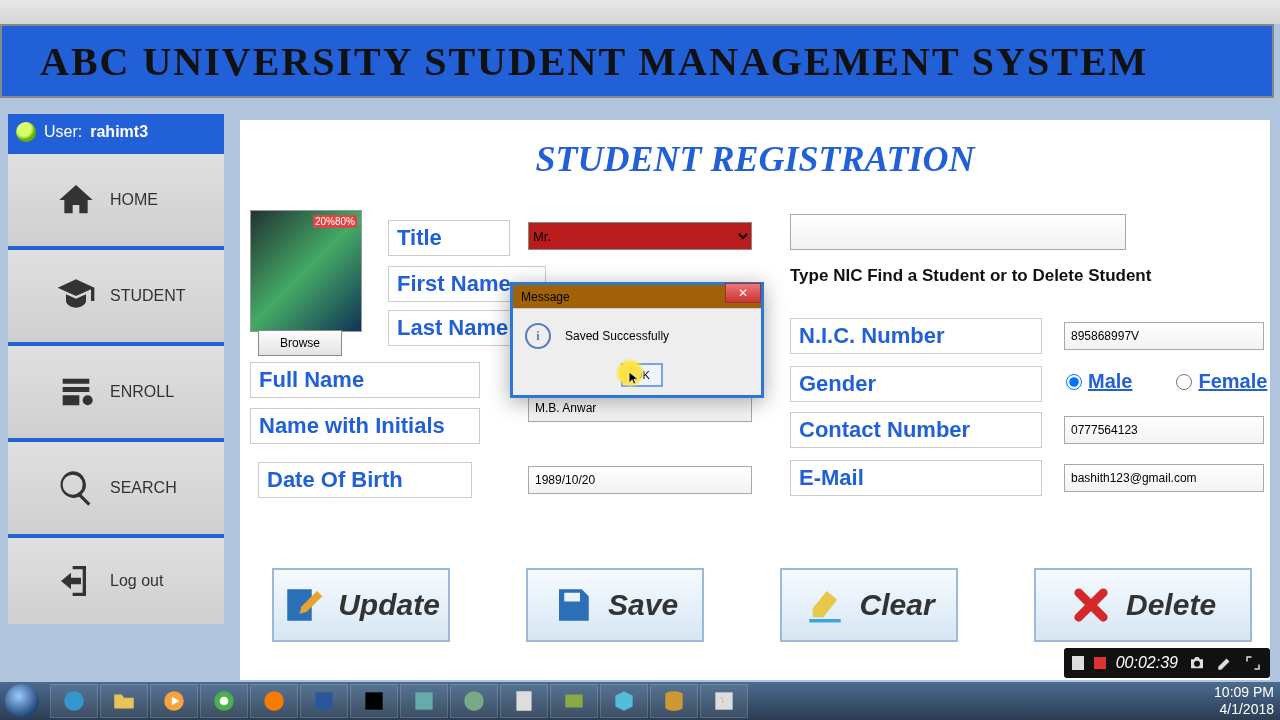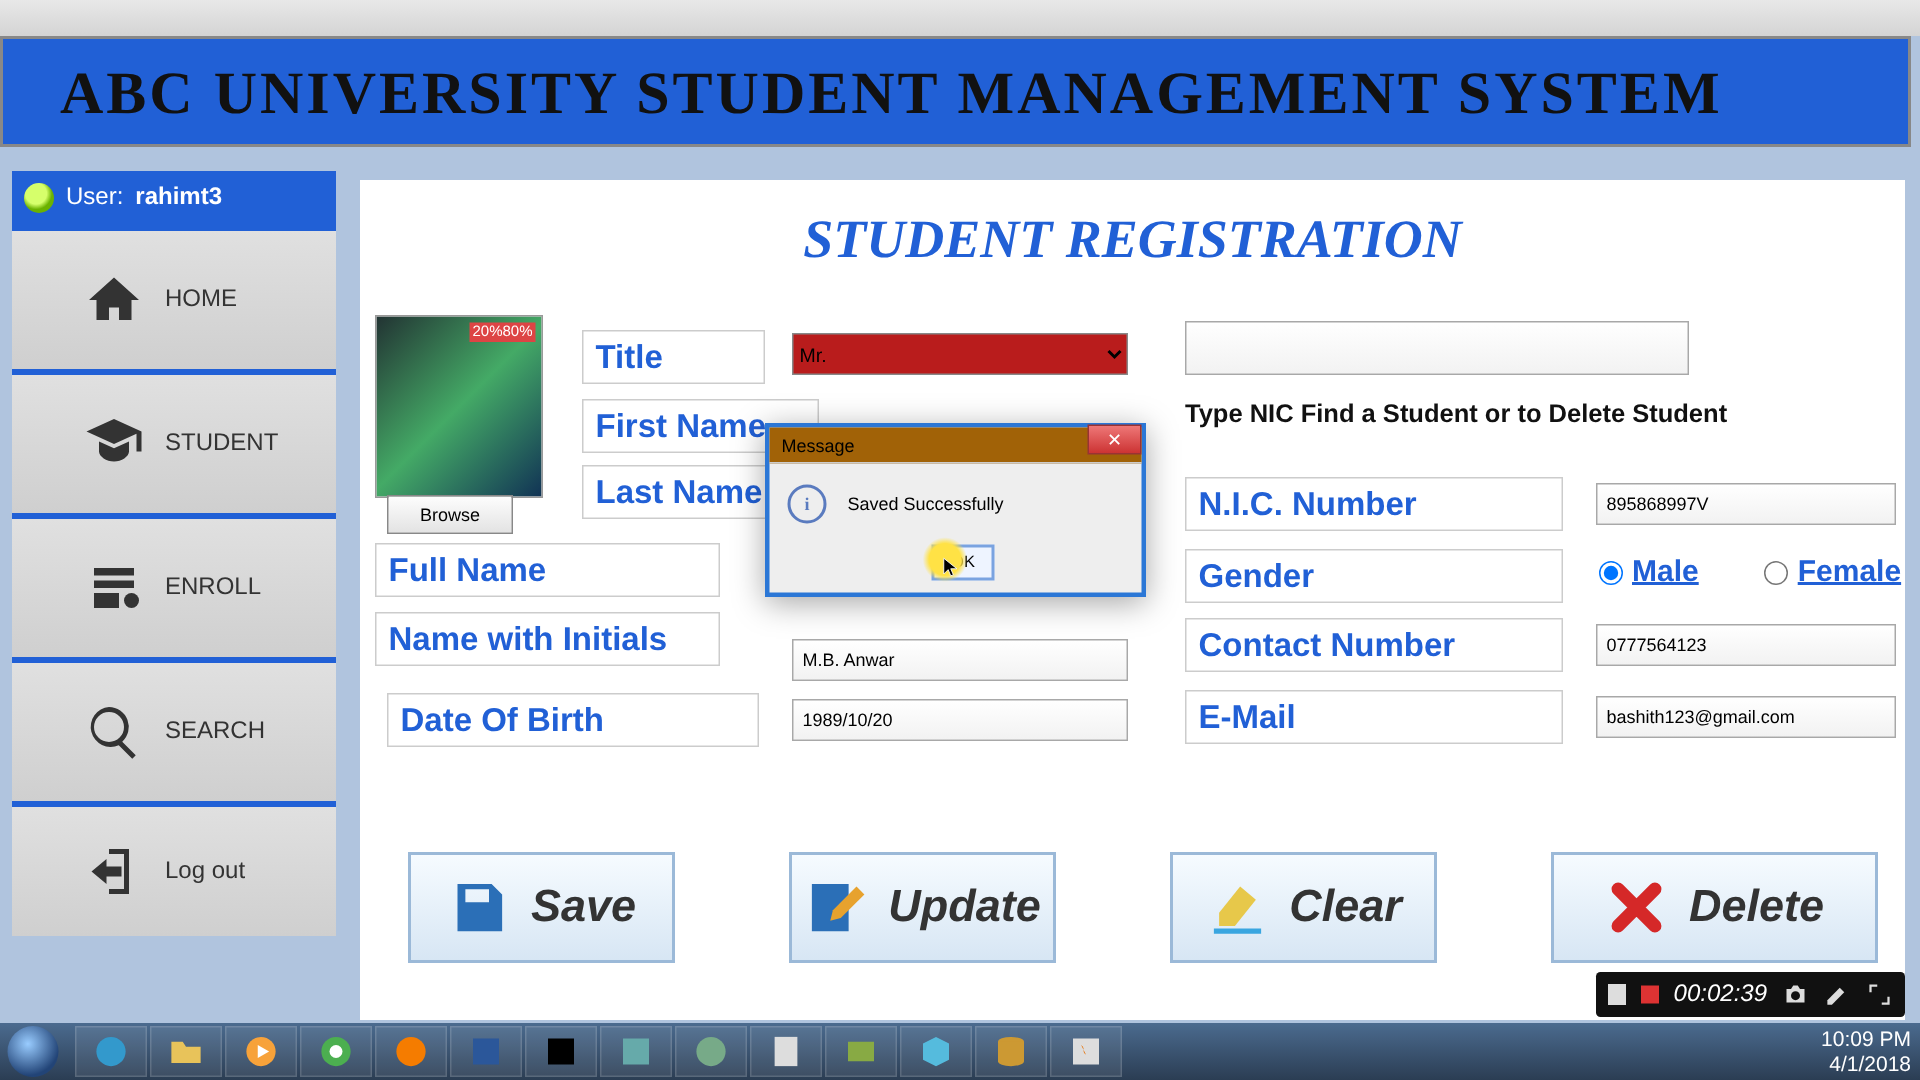--- a/index.html
+++ b/index.html
@@ -153,23 +153,23 @@
       <option>Mr.</option>
     </select>
 
     <div class="lbl" style="left:148px; top:56px; width:158px">First Name</div>
 
     <div class="lbl" style="left:148px; top:100px; width:158px">Last Name</div>
 
     <div class="lbl" style="left:10px; top:152px; width:230px">Full Name</div>
 
     <div class="lbl" style="left:10px; top:198px; width:230px">Name with Initials</div>
-    <input class="inp" style="left: 288px; top: 216px; width: 224px;" value="M.B. Anwar">
-
-    <div class="lbl" style="left:18px; top:252px; width:248px">Date Of Birth</div>
+    <input class="inp" style="left: 288px; top: 184px; width: 224px;" value="M.B. Anwar">
+
+    <div class="lbl" style="left:18px; top:252px; width:214px">Date Of Birth</div>
     <input class="inp" style="left: 288px; top: 256px; width: 224px;" value="1989/10/20">
 
     <input class="inp" style="left: 550px; top: 4px; width: 336px; height: 36px;" value="">
     <div class="hint" style="left:550px; top:56px">Type NIC Find a Student or to Delete Student</div>
 
     <div class="lbl" style="left:550px; top:108px; width:252px">N.I.C. Number</div>
     <input class="inp" style="left: 824px; top: 112px; width: 200px;" value="895868997V">
 
     <div class="lbl" style="left:550px; top:156px; width:252px">Gender</div>
     <div class="radio-row" style="left:826px; top:160px">
@@ -186,30 +186,30 @@
     <div class="lbl" style="left:550px; top:202px; width:252px">Contact Number</div>
     <input class="inp" style="left: 824px; top: 206px; width: 200px;" value="0777564123">
 
     <div class="lbl" style="left:550px; top:250px; width:252px">E-Mail</div>
     <input class="inp" style="left: 824px; top: 254px; width: 200px;" value="bashith123@gmail.com">
   </div>
 
   <div class="actions">
     <button class="act-btn">
       <svg class="act-ico" viewBox="0 0 24 24">
-          <path fill="#2b6fb7" d="M4 3h13l4 4v14H4zM7 5v5h9V5zM7 13h11v6H7z"></path>
-        </svg>
-      <span>Save</span>
+          <path fill="#2b6fb7" d="M3 3h14v18H3z"></path>
+          <path fill="#e7a22e" d="M20 4l3 3-9 9-4 1 1-4z"></path>
+        </svg>
+      <span>Update</span>
     </button>
     <button class="act-btn">
       <svg class="act-ico" viewBox="0 0 24 24">
-          <path fill="#2b6fb7" d="M3 3h14v18H3z"></path>
-          <path fill="#e7a22e" d="M20 4l3 3-9 9-4 1 1-4z"></path>
-        </svg>
-      <span>Update</span>
+          <path fill="#2b6fb7" d="M4 3h13l4 4v14H4zM7 5v5h9V5zM7 13h11v6H7z"></path>
+        </svg>
+      <span>Save</span>
     </button>
     <button class="act-btn">
       <svg class="act-ico" viewBox="0 0 24 24">
           <path fill="#e7c84a" d="M5 14l8-10 6 5-8 10H5z"></path>
           <path fill="#3aa6e0" d="M3 20h18v2H3z"></path>
         </svg>
       <span>Clear</span>
     </button>
     <button class="act-btn delete">
       <svg class="act-ico" viewBox="0 0 24 24">

